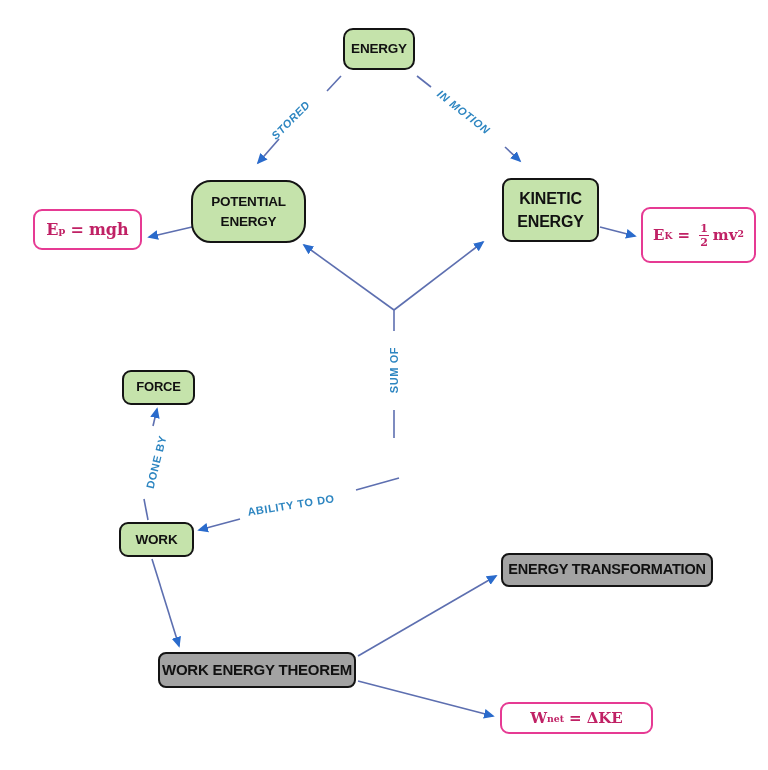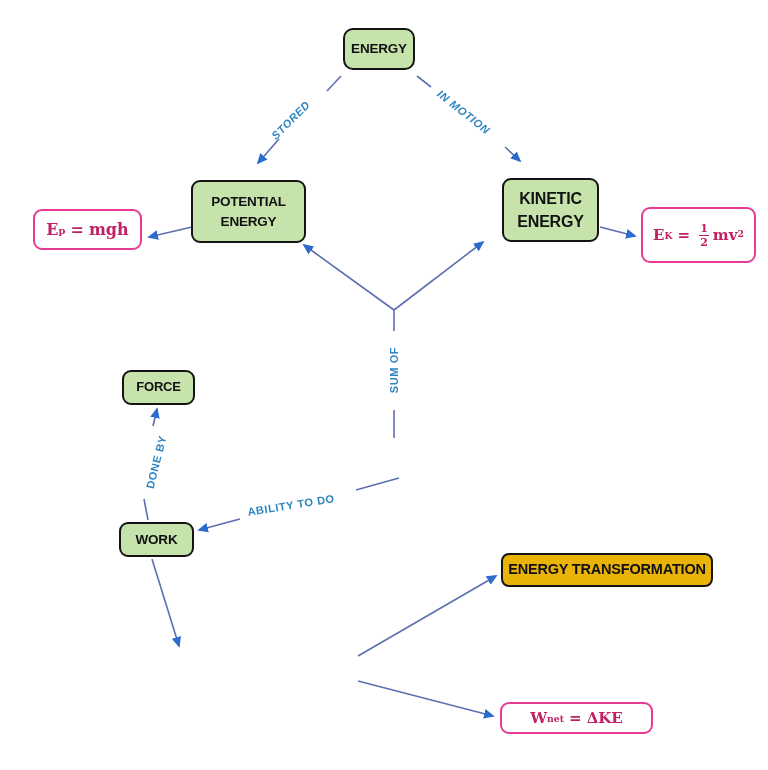--- a/index.html
+++ b/index.html
@@ -18,25 +18,25 @@
     display:flex;align-items:center;justify-content:center;
     text-align:center;
     border:2.5px solid #141414;
     border-radius:9px;
     font-weight:bold;color:#111111;
     letter-spacing:-0.2px;
     box-sizing:border-box;
     line-height:1.45;
   }
   .node.green{background:#c5e3ab;}
-  .node.orange{background:#eab308;}
+  .node.orange{background:#a3a3a3;}
   .node.white{background:#ffffff;}
 
   .n-energy{left:343px;top:28px;width:72px;height:42px;font-size:13.5px;border-radius:10px;}
-  .n-potential{left:191px;top:180px;width:115px;height:63px;font-size:13.5px;padding:0 8px;}
+  .n-potential{left:191px;top:180px;width:115px;height:63px;font-size:13.5px;padding:0 8px;border-radius:20px;}
   .n-kinetic{left:502px;top:178px;width:97px;height:64px;font-size:16px;padding:0 8px;}
   .n-force{left:122px;top:370px;width:73px;height:35px;font-size:13px;}
   .n-mechanical{left:311px;top:440px;width:177px;height:36px;font-size:14px;border-radius:8px;}
   .n-work{left:119px;top:522px;width:75px;height:35px;font-size:13.5px;}
   .n-wet{left:158px;top:652px;width:198px;height:36px;font-size:15px;border-radius:8px;}
   .n-et{left:501px;top:553px;width:212px;height:34px;font-size:14.5px;border-radius:8px;}
 
   
   .formula{
     position:absolute;z-index:2;
@@ -123,20 +123,21 @@
 
   <div class="node green n-potential">POTENTIAL ENERGY</div>
 
   <div class="node green n-kinetic">KINETIC ENERGY</div>
 
   <div class="node green n-force">FORCE</div>
 
 
   <div class="node green n-work">WORK</div>
 
+  <div class="node orange n-wet">WORK ENERGY THEOREM</div>
 
   <div class="node orange n-et">ENERGY TRANSFORMATION</div>
 
   <div class="formula f-ep">
     <span>E</span>
       <sub>p</sub>
       <span class="eq">=</span>
       <span>mgh</span>
   </div>
 

